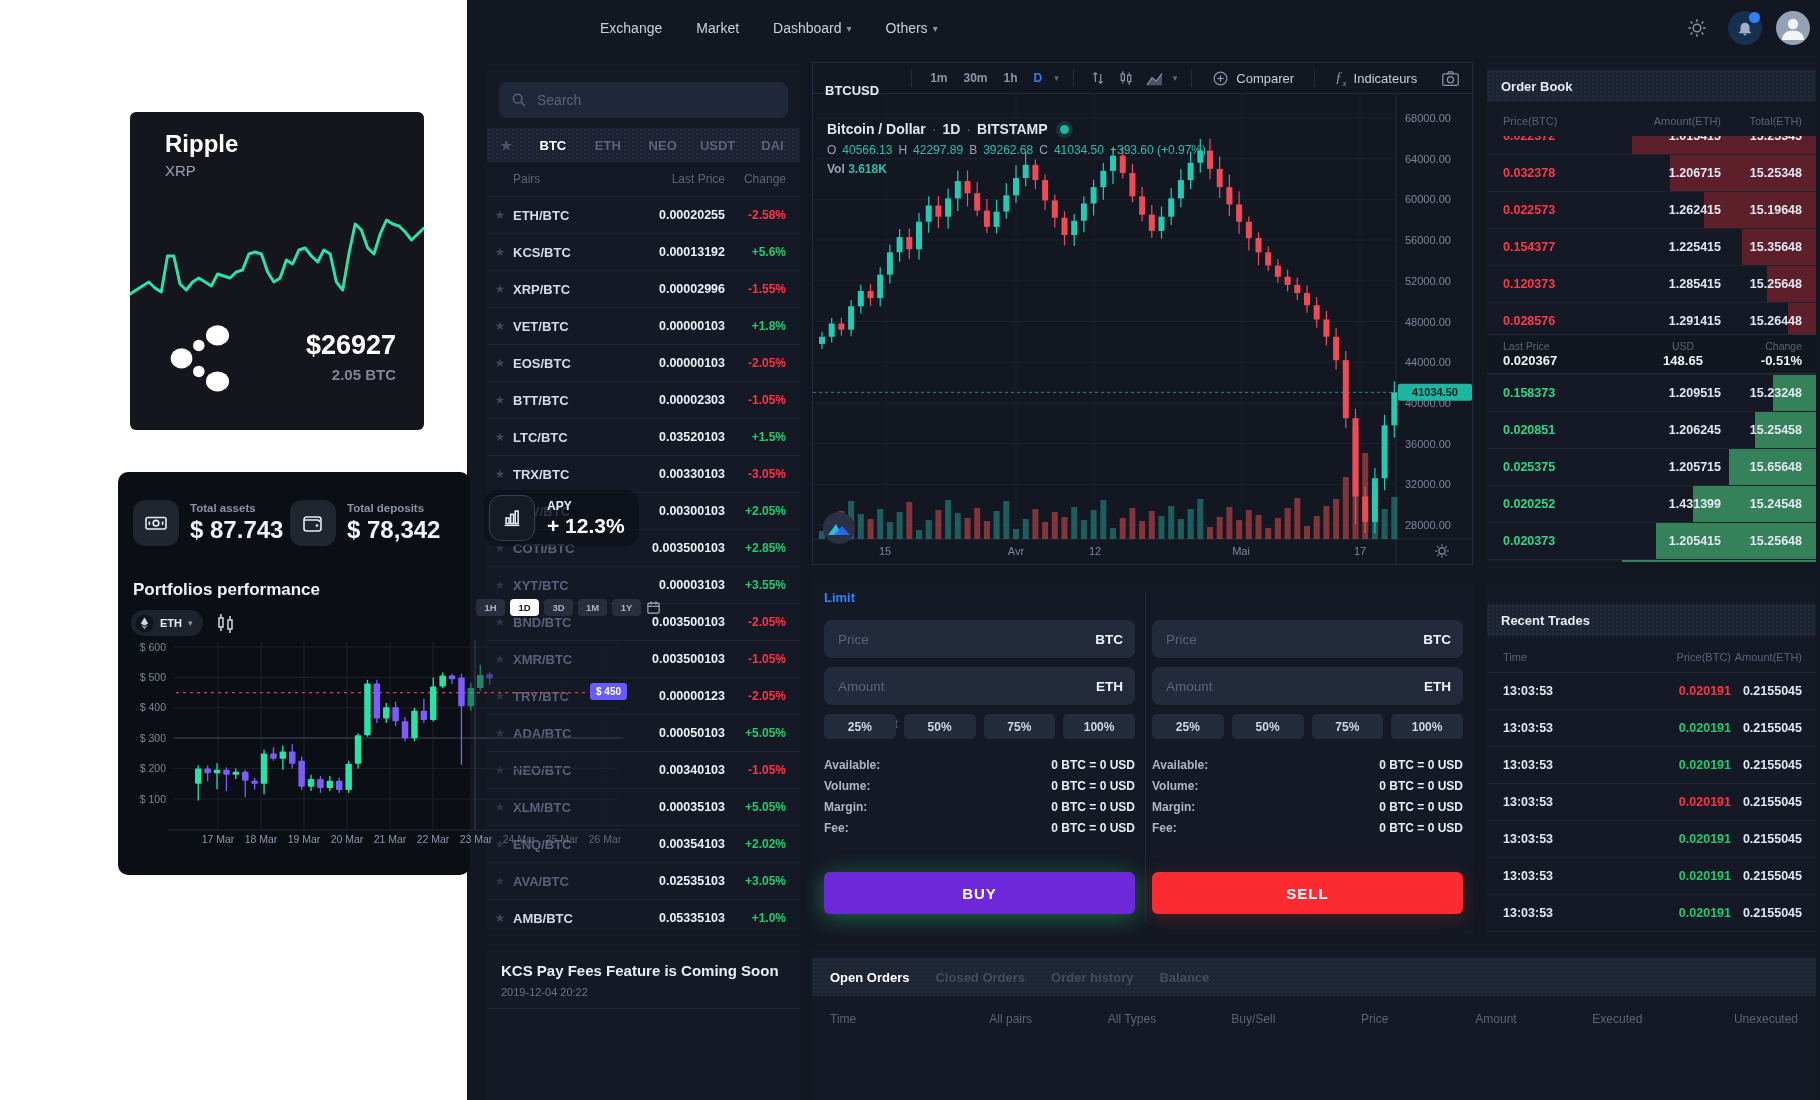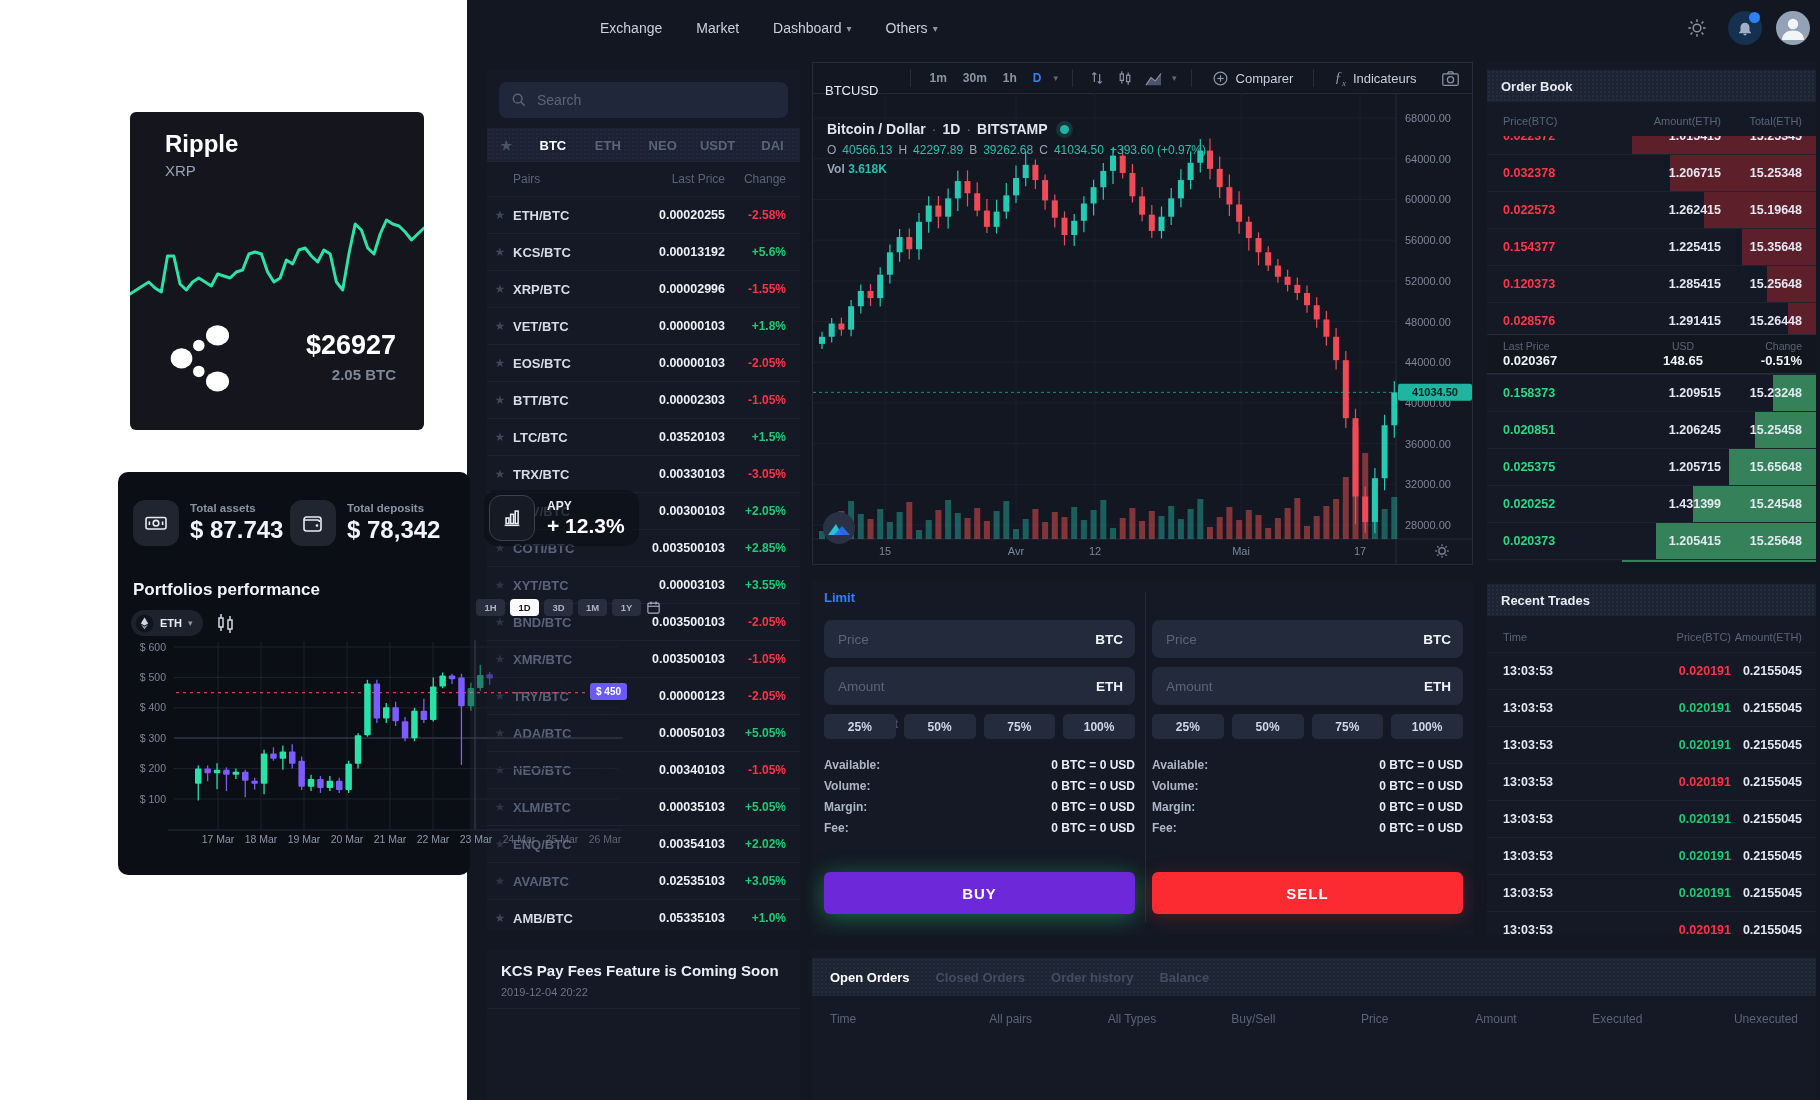--- a/index.html
+++ b/index.html
@@ -68,21 +68,21 @@
   .pair-row .star{width:26px;text-align:center;color:#3e4760;font-size:12px;}
   .pair-row .pname{width:92px;color:#d6dbe8;font-size:13px;font-weight:bold;}
   .pair-row .pprice{width:120px;text-align:right;color:#eef1f7;font-size:12.5px;font-weight:bold;}
   .pair-row .pchange{flex:1;text-align:right;padding-right:14px;font-size:12px;font-weight:bold;}
   .pair-row.dim .pname{color:#59627a;}
   .pair-row.dim .star{color:#2e3546;}
   .up{color:#1ecb73;} .down{color:#ff3346;}
   
   #chart-panel{left:812px;top:62px;width:661px;height:503px;background:#131722;border:1px solid #242b3d;box-sizing:border-box;}
   #chart-toolbar{height:30px;display:flex;align-items:center;color:#8b95a8;font-size:12px;border-bottom:1px solid #242b3d;}
-  #chart-toolbar .sym{color:#e7ebf4;font-weight:normal;font-size:13px;padding:0 22px 0 12px;margin-top:24px;}
+  #chart-toolbar .sym{color:#e7ebf4;font-weight:bold;font-size:13px;padding:0 22px 0 12px;margin-top:24px;}
   .tb-sep{width:1px;height:18px;background:#242b3d;margin:0 10px;}
   .tf-item{padding:0 8px;cursor:pointer;font-weight:bold;}
   .tf-item.active{color:#2f81f7;}
   .tb-caret{color:#5f6a80;font-size:9px;padding:0 4px;cursor:pointer;}
   .tb-btn{display:flex;align-items:center;gap:7px;color:#c6cede;font-size:13px;cursor:pointer;padding:0 10px;}
   .tb-icon{display:flex;align-items:center;cursor:pointer;padding:0 6px;}
   #tb-camera{margin-left:auto;padding-right:12px;cursor:pointer;}
   #chart-legend{position:absolute;left:14px;top:58px;z-index:3;pointer-events:none;}
   #legend-line1{display:flex;align-items:center;gap:6px;color:#dfe4ee;font-size:14px;font-weight:bold;}
   #legend-line1 .sep{color:#6b7386;font-weight:normal;}
@@ -1111,21 +1111,21 @@
           <div class="info-row">
             <span class="info-lab">Fee:</span>
             <span class="info-val">0 BTC = 0 USD</span>
           </div>
         </div>
       <button class="submit-btn" id="sell-btn">SELL</button>
     </div>
   </div>
 
   <div class="abs panel" id="trades-panel">
-    <div class="bar-head" style="margin-top:4px;">Recent Trades</div>
+    <div class="bar-head" style="margin-top:24px;">Recent Trades</div>
     <div class="tr-colhead">
       <span class="trc1">Time</span>
       <span class="trc2">Price(BTC)</span>
       <span class="trc3">Amount(ETH)</span>
     </div>
     <div id="trade-rows">
         <div class="trade-row">
           <span class="t">13:03:53</span>
           <span class="p down">0.020191</span>
           <span class="a">0.2155045</span>

